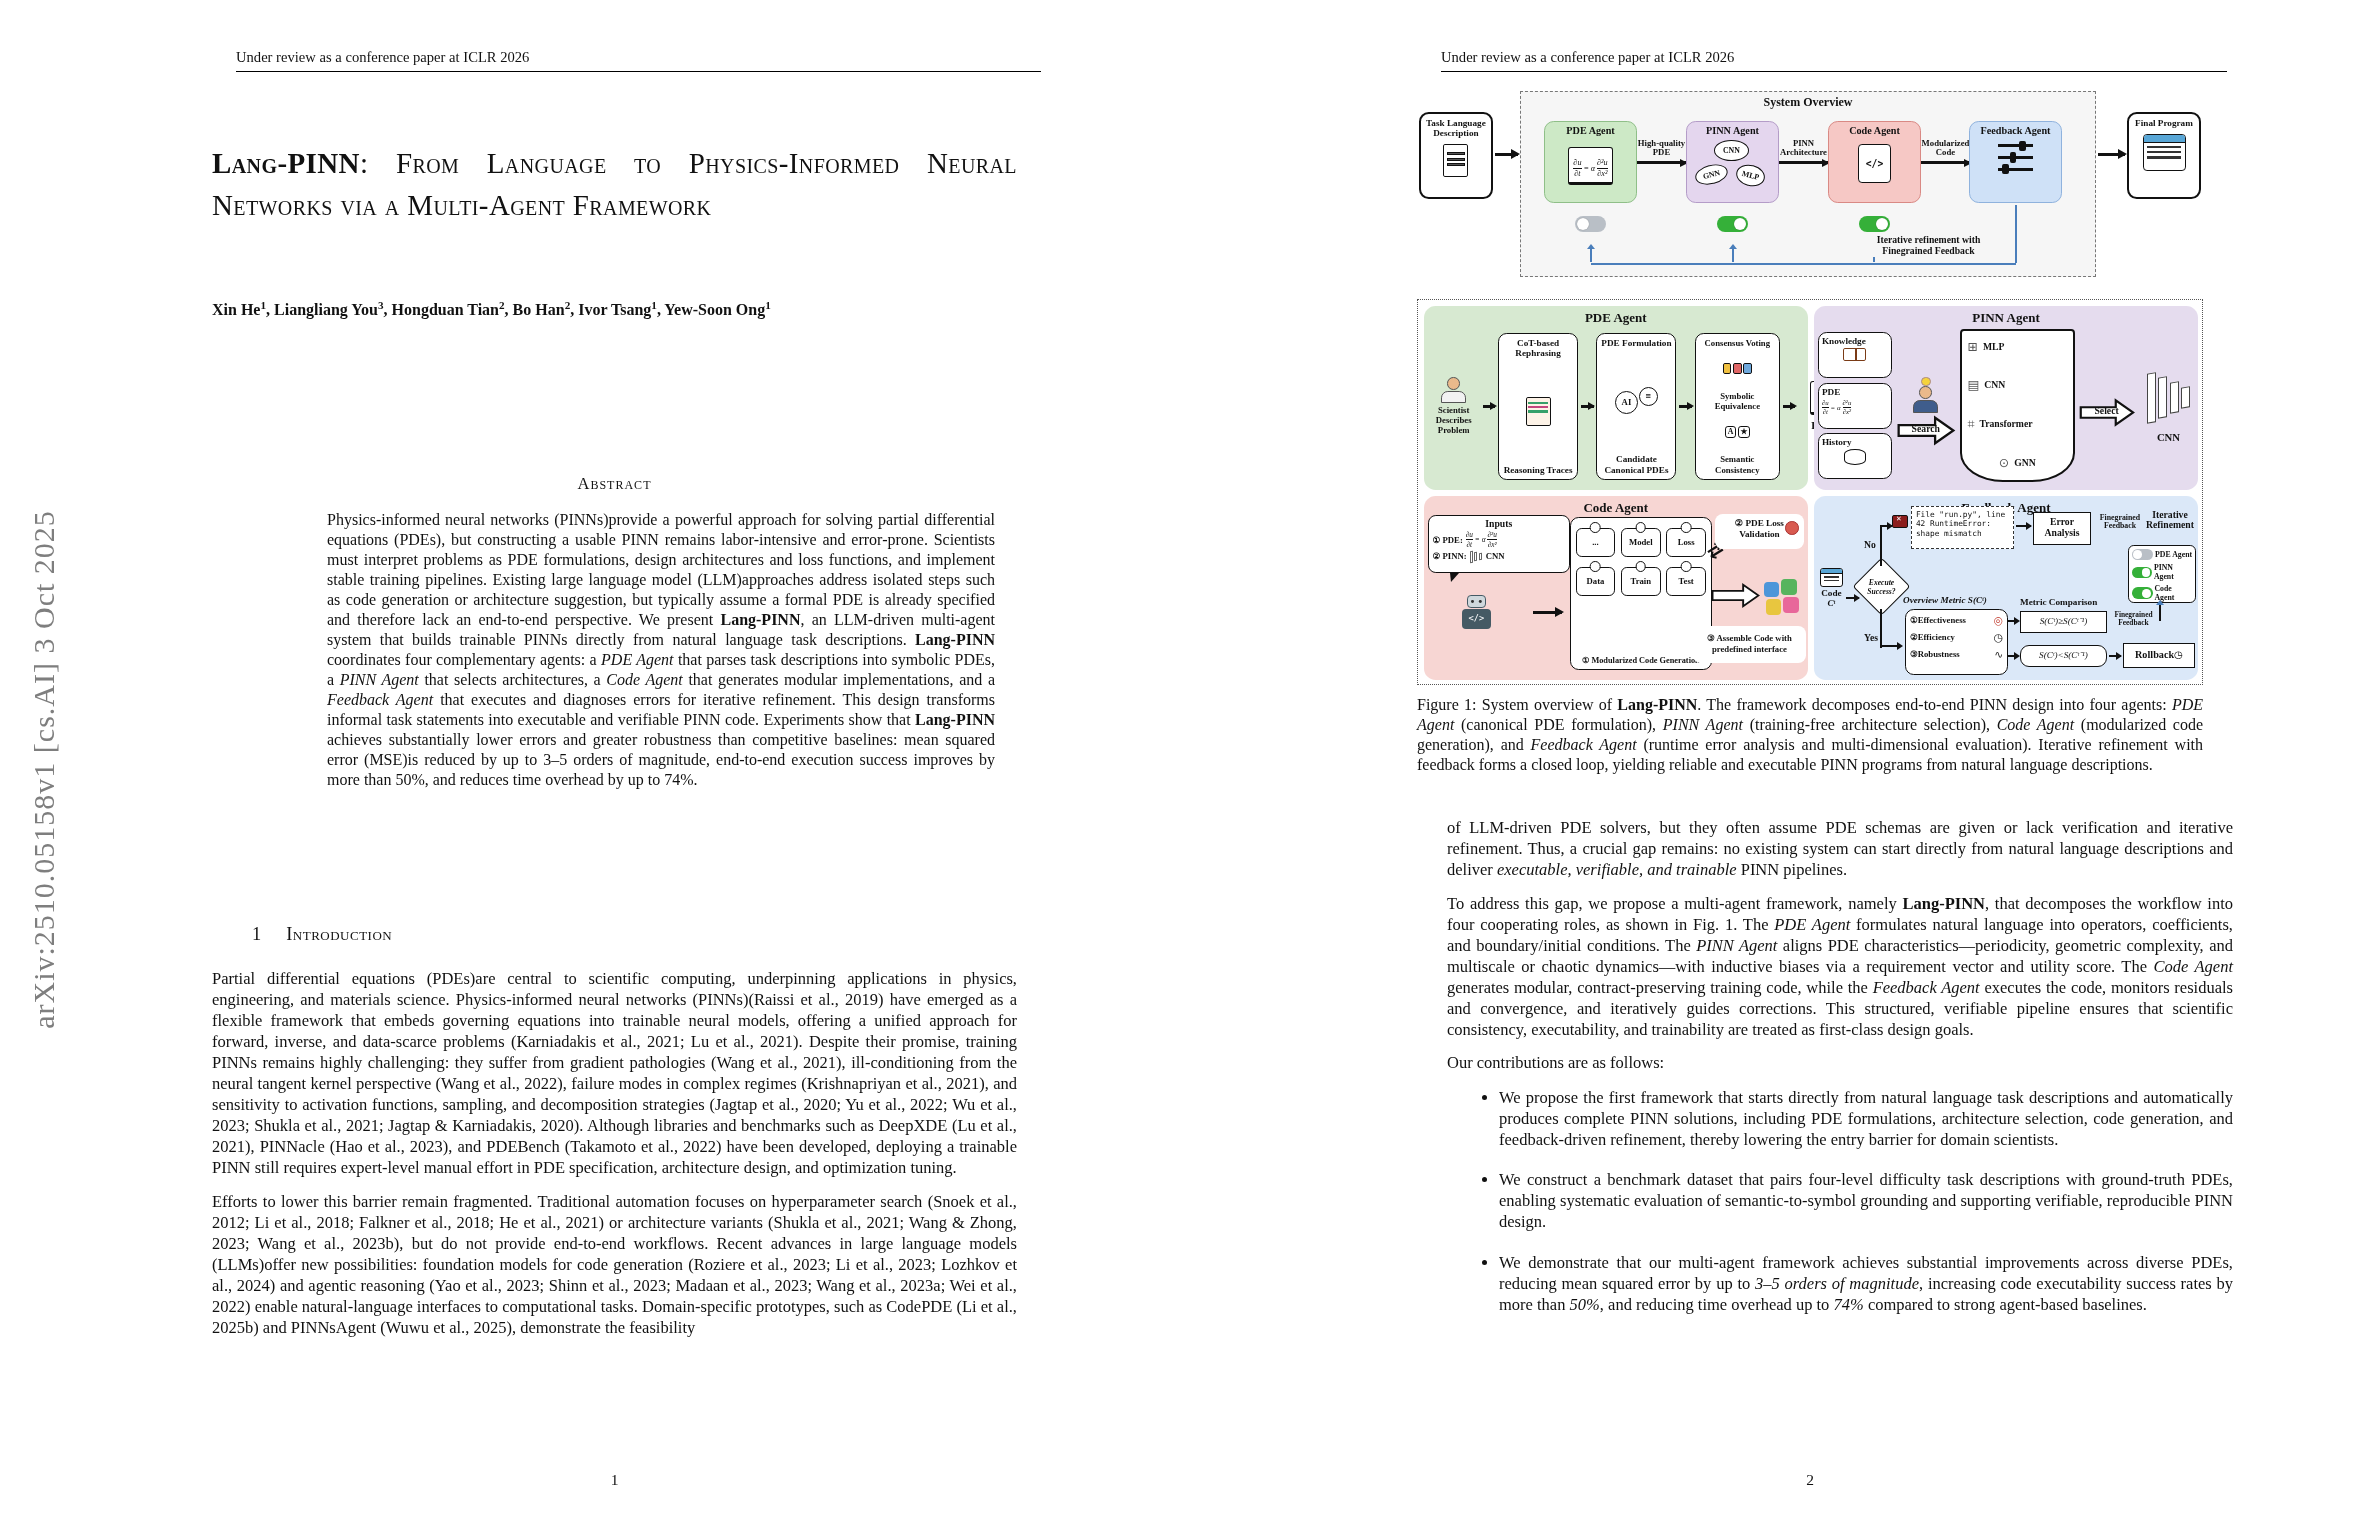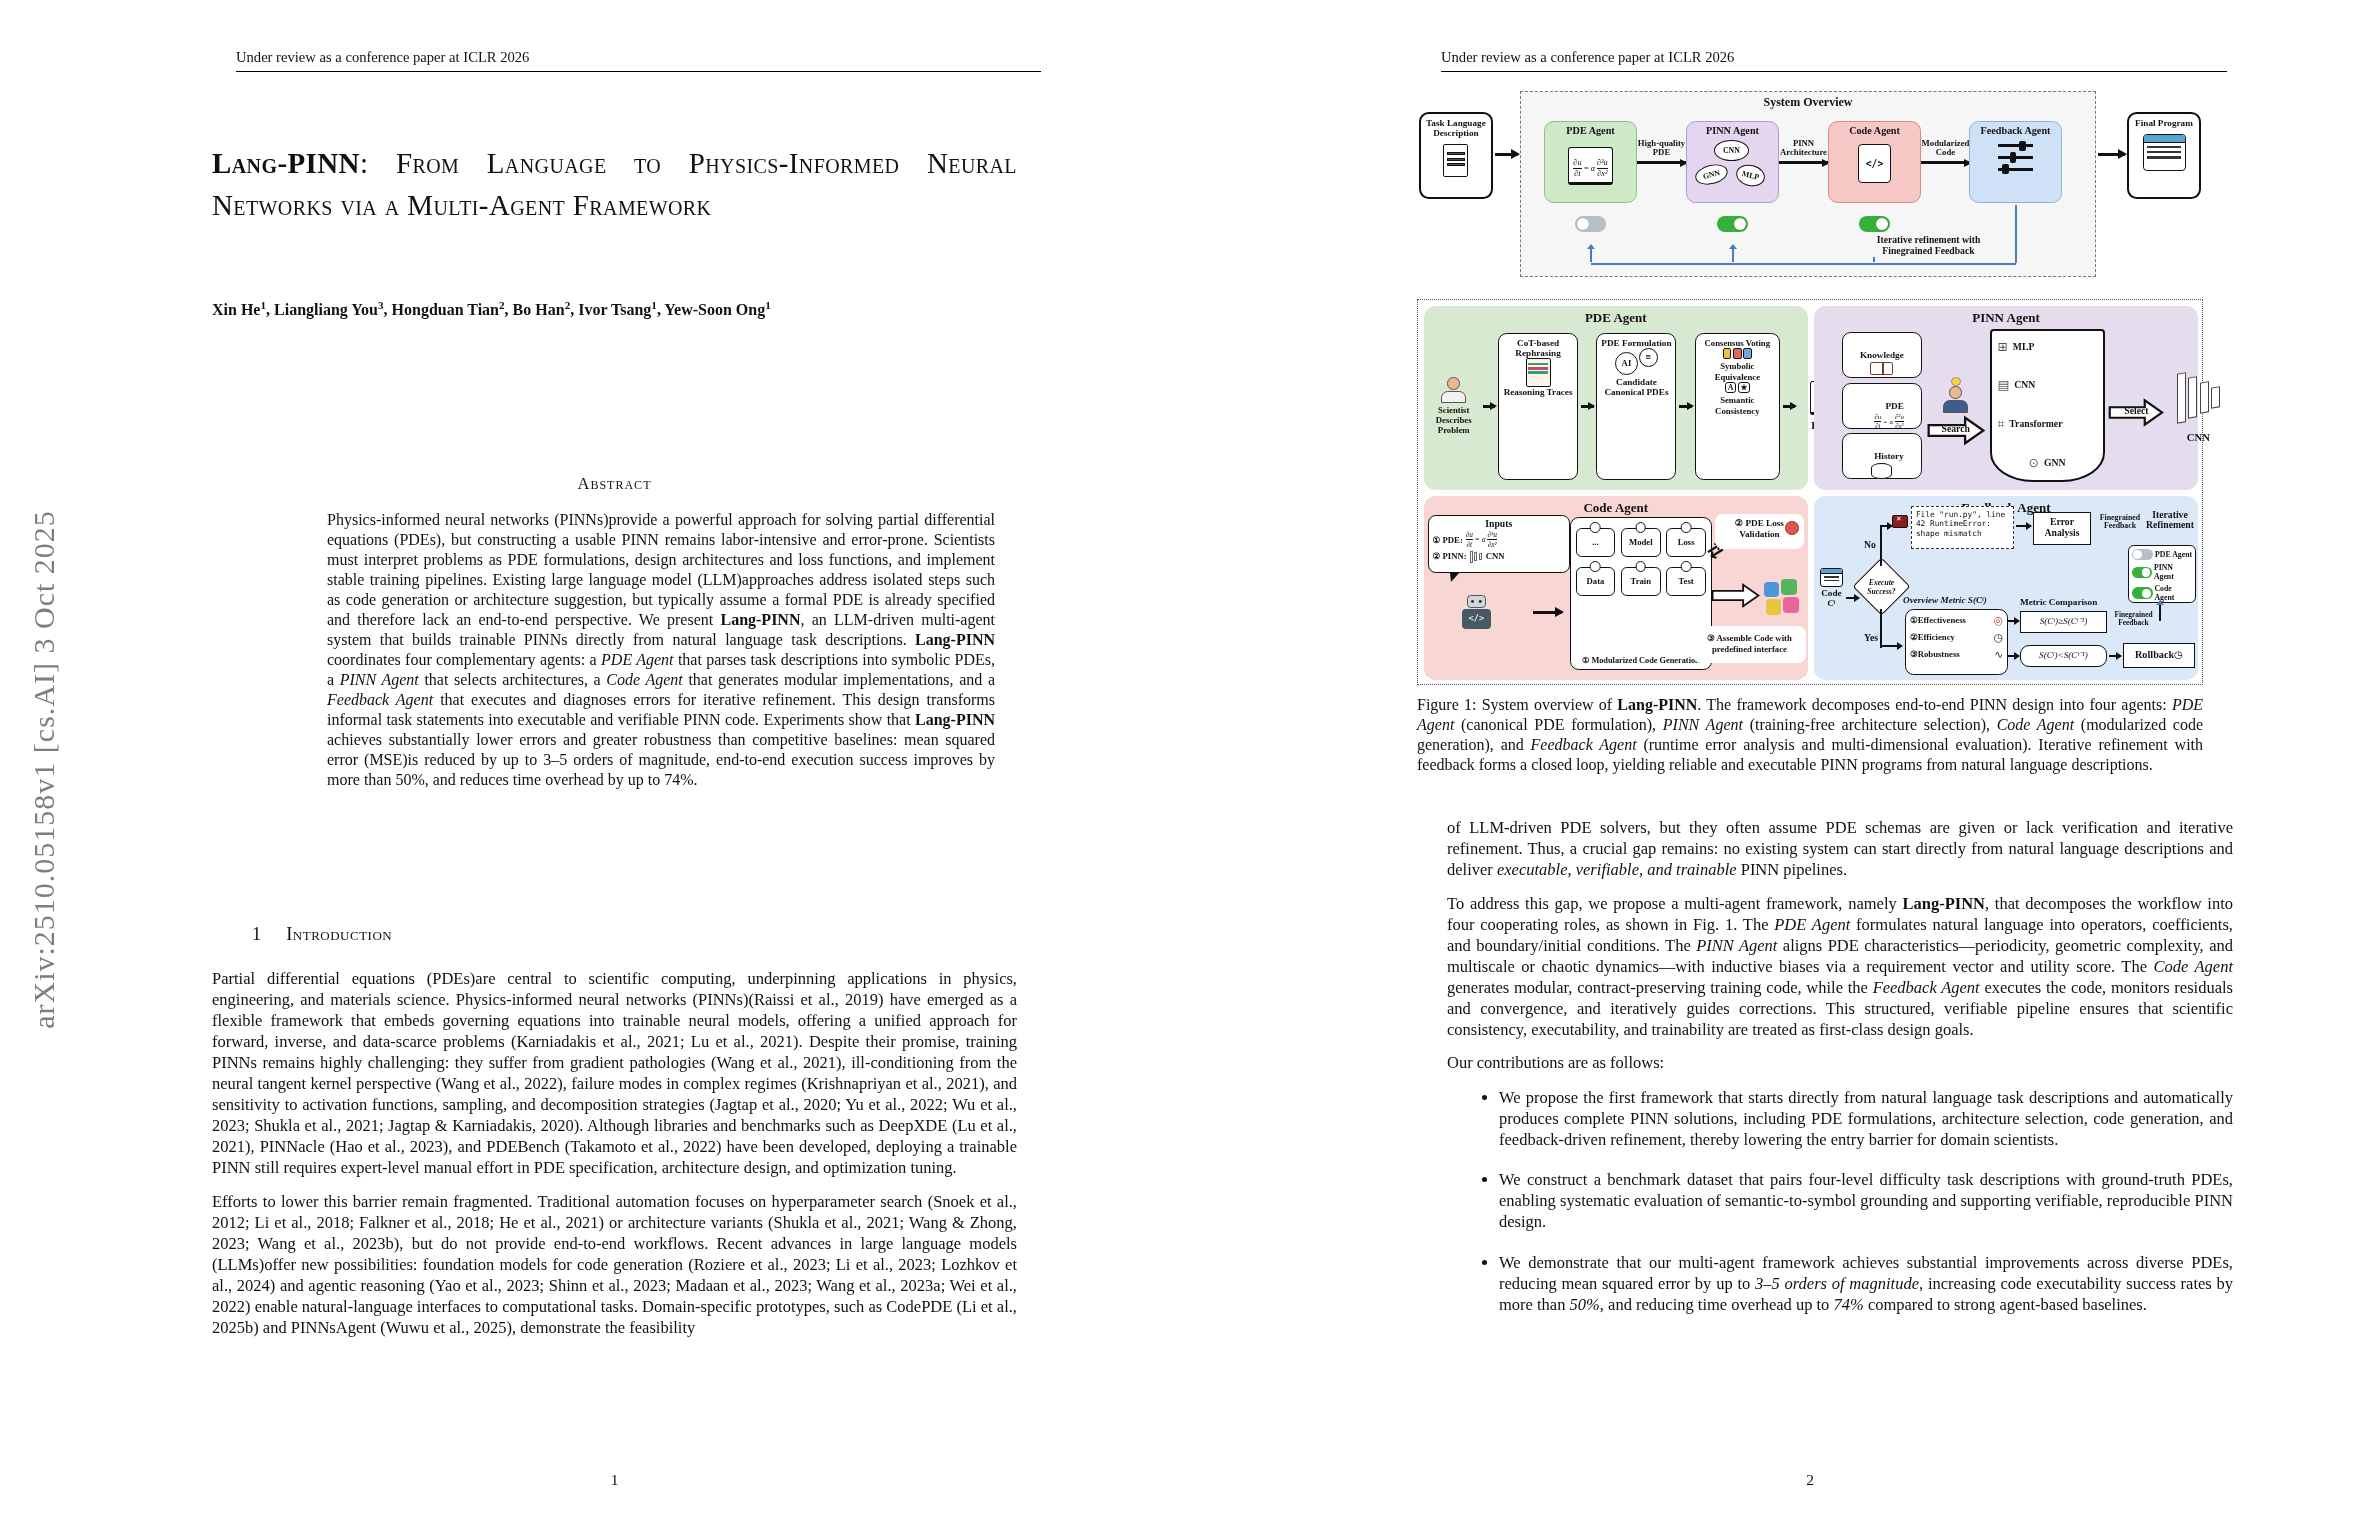--- a/index.html
+++ b/index.html
@@ -100,41 +100,41 @@
   
   .pderow{position:absolute;left:3.9px;top:23px;width:377px;height:155px;display:flex;align-items:center;gap:2.9px;}
   .arf{flex:0 0 12.6px;height:2.9px;background:#111;position:relative;}
   .arf:after{content:'';position:absolute;right:-1.9px;top:50%;transform:translateY(-50%);
     border-left:7.8px solid #111;border-top:4.9px solid transparent;border-bottom:4.9px solid transparent;}
   .sci{flex:0 0 52px;text-align:center;font-size:8.7px;font-weight:bold;line-height:9.7px;}
   .avatar{width:29px;margin:0 auto 2.9px;}
   .avatar .head{width:12.6px;height:12.6px;border-radius:50%;background:#eab98b;margin:0 auto;border:1px solid #555;}
   .avatar .torso{width:25px;height:12.6px;border-radius:6.8px 6.8px 0 0;margin:1px auto 0;border:1px solid #555;}
   .step{flex:0 0 80px;height:147px;padding:3.9px 2.9px;text-align:center;font-size:9.2px;font-weight:bold;line-height:10.2px;
-    display:flex;flex-direction:column;align-items:center;}
+    display:flex;flex-direction:column;justify-content:space-between;align-items:center;}
   .step3{flex:0 0 85px;}
   .mini-doc{width:25px;height:29px;border:1.9px solid #111;border-radius:1.9px;background:#fdf3e7;padding:1.9px;}
   .mini-doc i{display:block;height:2.4px;margin:1.9px 0;background:#35a06a;}
   .mini-doc i:nth-child(2){background:#c2477f;}
   .chatpair{position:relative;width:43px;height:29px;}
   .chatpair .c1{position:absolute;left:0;top:3.9px;width:23px;height:23px;border:1.9px solid #111;border-radius:50%;
     background:#fff;font-size:8.7px;font-weight:bold;display:flex;align-items:center;justify-content:center;}
   .chatpair .c2{position:absolute;right:0;top:0;width:19.4px;height:19.4px;border:1.9px solid #111;border-radius:50%;
     background:#fff;font-size:9.7px;display:flex;align-items:center;justify-content:center;}
   .voteicon{width:29px;height:13.6px;display:flex;gap:1.9px;justify-content:center;}
   .voteicon i{width:8.7px;height:11.6px;border:1.5px solid #111;border-radius:1.9px;}
   .vi-y{background:#f0c040;} .vi-r{background:#e06666;} .vi-b{background:#6fa8dc;}
   .transicon{width:29px;height:13.6px;display:flex;gap:1.9px;justify-content:center;}
   .transicon i{width:11.6px;height:11.6px;border:1.5px solid #111;border-radius:2.9px;background:#fff;
     font-size:7.8px;font-weight:bold;font-style:normal;text-align:center;line-height:10.7px;}
   .finblock{flex:0 0 74px;text-align:center;font-size:10.7px;font-weight:bold;}
   
   .pinnrow{position:absolute;left:3.9px;top:21.3px;width:377px;height:157px;display:flex;align-items:center;gap:1.9px;}
   .incol{flex:0 0 74px;display:flex;flex-direction:column;gap:4.9px;}
-  .inbox{height:46px;padding:17px;text-align:right;font-size:9.2px;font-weight:bold;margin-left:24px;}
+  .inbox{height:46px;padding:3px;text-align:left;font-size:9.2px;font-weight:bold;}
   .book{width:23px;height:13.6px;border:1.9px solid #7a3b16;border-radius:1.9px;margin:1.9px auto 0;background:#fff;position:relative;}
   .book:after{content:'';position:absolute;left:50%;top:0;bottom:0;width:1.9px;background:#7a3b16;}
   .cyl{width:21.3px;height:15.5px;border:1.9px solid #111;border-radius:10.7px/4.9px;margin:1.9px auto 0;background:#fff;}
   .searchcol{flex:0 0 64px;text-align:center;position:relative;}
   .bulb{width:9.7px;height:9.7px;border-radius:50%;background:#f5d33c;border:1.5px solid #a88;margin:0 auto;}
   .fatar{display:block;margin:1.9px auto 0;}
   .fatlbl{font-size:9.7px;font-weight:bold;margin-top:-23px;position:relative;z-index:2;}
   .funnel{flex:0 0 115px;height:153px;background:#fff;border:2.4px solid #111;
     border-radius:3.9px 3.9px 43px 43px/3.9px 3.9px 29px 29px;padding:7.8px 5.8px 9.7px;display:flex;flex-direction:column;justify-content:space-between;}
   .frow{display:flex;align-items:center;gap:4.9px;font-size:9.7px;font-weight:bold;}

